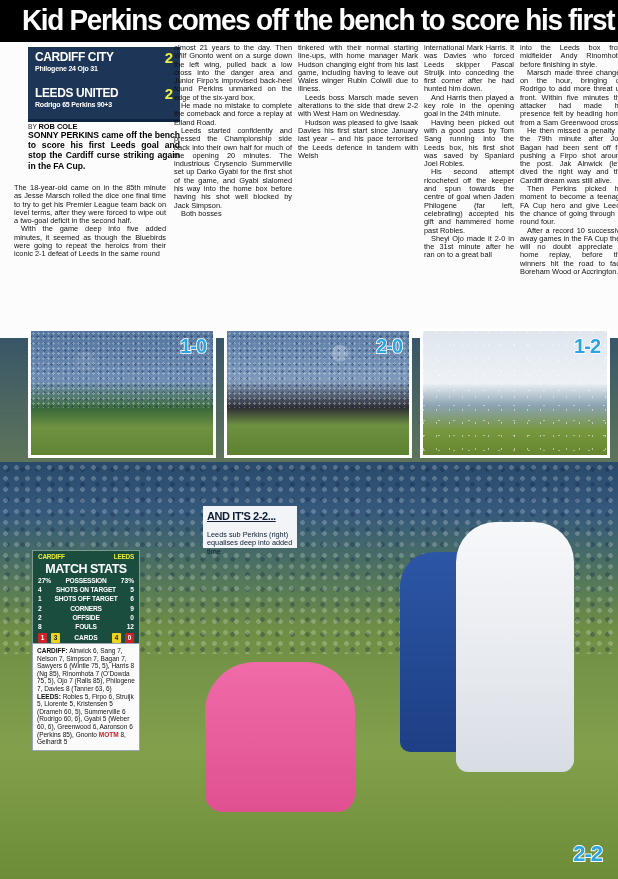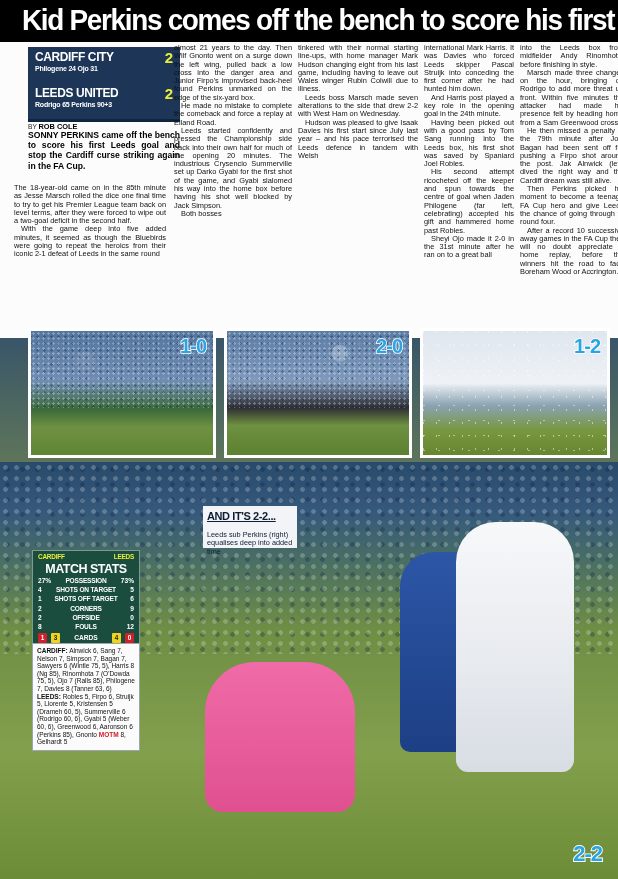--- a/index.html
+++ b/index.html
@@ -178,26 +178,26 @@
     <div class="col c2">
       <p class="noind">almost 21 years to the day. Then Wilf Gnonto went on a surge down the left wing, pulled back a low cross into the danger area and Junior Firpo's improvised back-heel found Perkins unmarked on the edge of the six-yard box.</p>
       <p>He made no mistake to complete the comeback and force a replay at Elland Road.</p>
       <p>Leeds started confidently and pressed the Championship side back into their own half for much of the opening 20 minutes. The industrious Crysencio Summerville set up Darko Gyabi for the first shot of the game, and Gyabi slalomed his way into the home box before having his shot well blocked by Jack Simpson.</p>
       <p>Both bosses</p>
     </div>
 
     <div class="col c3">
       <p class="noind">tinkered with their normal starting line-ups, with home manager Mark Hudson changing eight from his last game, including having to leave out Wales winger Rubin Colwill due to illness.</p>
       <p>Leeds boss Marsch made seven alterations to the side that drew 2-2 with West Ham on Wednesday.</p>
-      <p>Hudson was pleased to give Isaak Davies his first start since July last year – and his pace terrorised the Leeds defence in tandem with Welsh</p>
+      <p>Hudson was pleased to give Isaak Davies his first start since January last year – and his pace terrorised the Leeds defence in tandem with Welsh</p>
     </div>
 
     <div class="col c4">
       <p class="noind">international Mark Harris. It was Davies who forced Leeds skipper Pascal Struijk into conceding the first corner after he had hunted him down.</p>
-      <p>And Harris post played a key role in the opening goal in the 24th minute.</p>
+      <p>And Harris then played a key role in the opening goal in the 24th minute.</p>
       <p>Having been picked out with a good pass by Tom Sang running into the Leeds box, his first shot was saved by Spaniard Joel Robles.</p>
       <p>His second attempt ricocheted off the keeper and spun towards the centre of goal when Jaden Philogene (far left, celebrating) accepted his gift and hammered home past Robles.</p>
       <p>Sheyi Ojo made it 2-0 in the 31st minute after he ran on to a great ball</p>
     </div>
 
     <div class="col c5">
       <p class="noind">into the Leeds box from midfielder Andy Rinomhota, before finishing in style.</p>
       <p>Marsch made three changes on the hour, bringing on Rodrigo to add more threat up front. Within five minutes the attacker had made his presence felt by heading home from a Sam Greenwood cross</p>
       <p>He then missed a penalty in the 79th minute after Joel Bagan had been sent off for pushing a Firpo shot around the post. Jak Alnwick (left) dived the right way and the Cardiff dream was still alive.</p>
       <p>Then Perkins picked his moment to become a teenage FA Cup hero and give Leeds the chance of going through to round four.</p>

